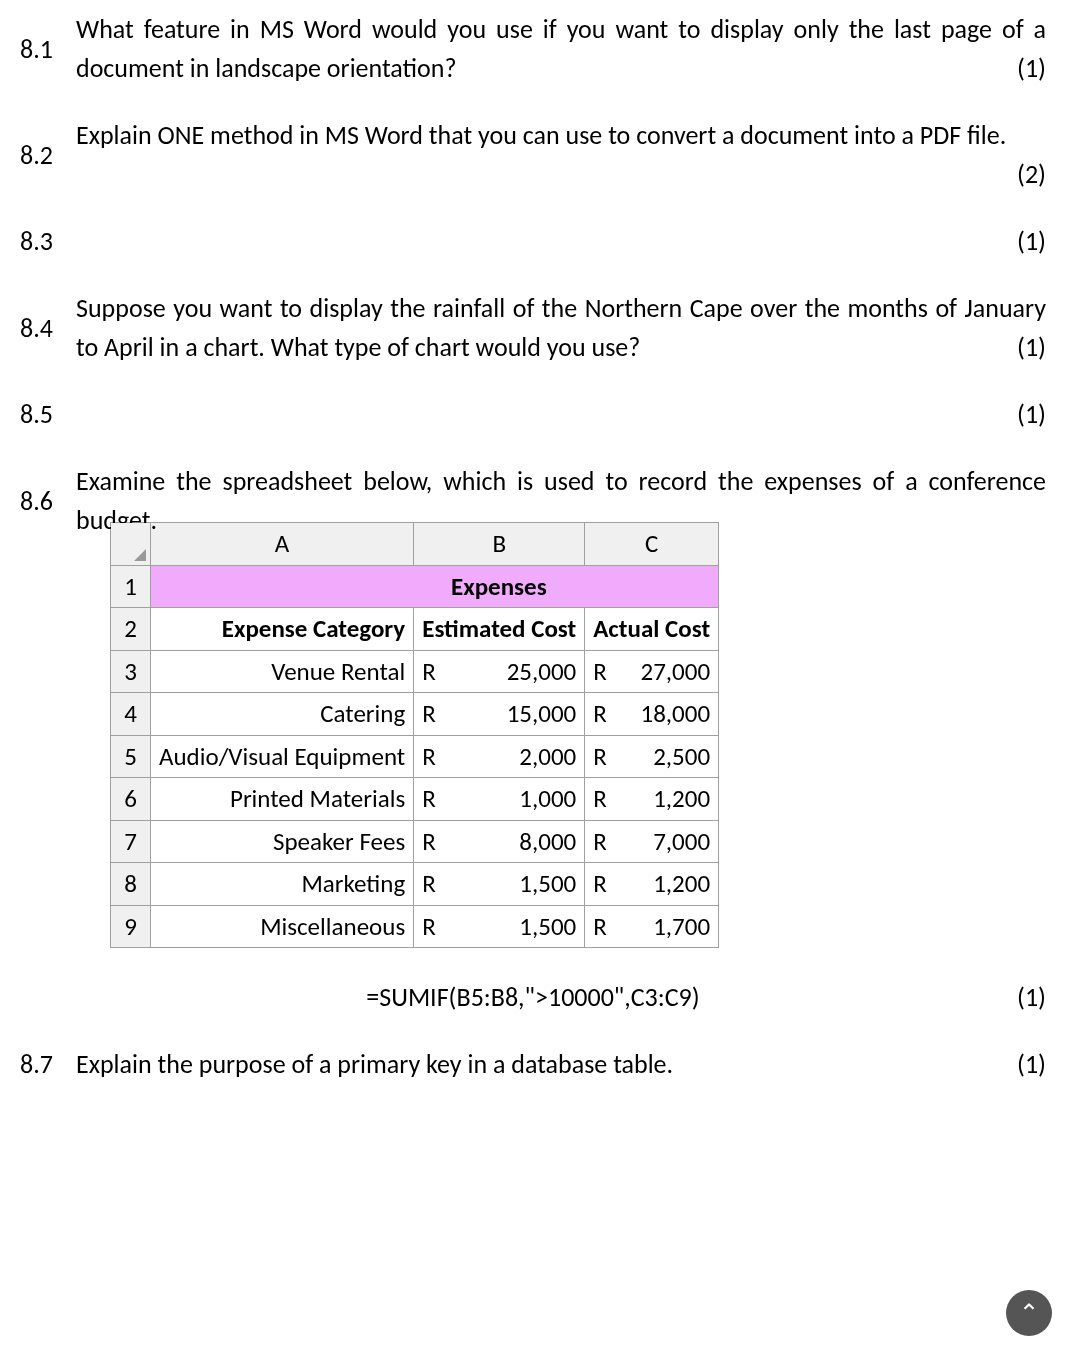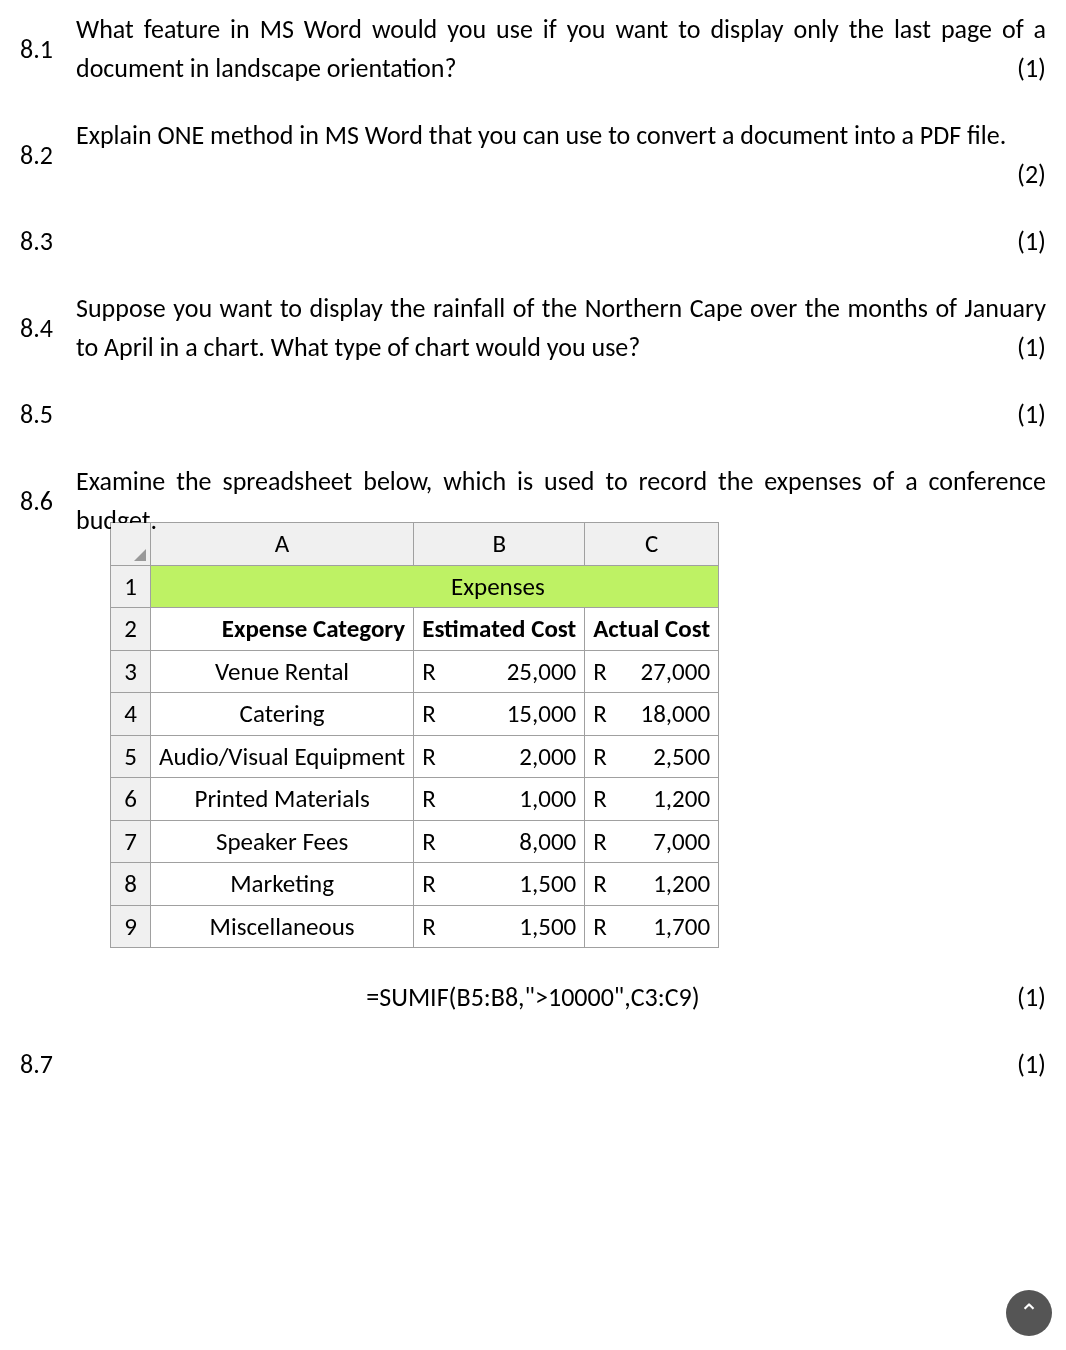--- a/index.html
+++ b/index.html
@@ -63,33 +63,33 @@
       width:0; height:0;
       border-left:12px solid transparent;
       border-bottom:12px solid #999;
     }
     table.sheet td.rowhead {
       background: #f0f0f0;
       text-align: center;
       width: 40px;
     }
     .expenses-row td {
-      background: #bef264;
-      font-weight: normal;
+      background: #f0abfc;
+      font-weight: bold;
     }
     .header-row td {
       font-weight: bold;
       text-align: right;
     }
     .money-cell {
       display: flex;
       justify-content: space-between;
       gap: 10px;
     }
-    .cat-cell { text-align: center; padding-left:6px;}
+    .cat-cell { text-align: right; padding-left:6px;}
     .col-a { width: 300px; }
     .col-b { width: 200px; }
     .col-c { width: 200px; }
     .formula-block {
       text-align: center;
       margin-top: 6px;
       position: relative;
     }
     .formula-marks {
       position: absolute;
@@ -317,20 +317,21 @@
   <div class="formula-block">
     <span>=SUMIF(B5:B8,"&gt;10000",C3:C9)</span>
     <span class="formula-marks">(1)</span>
   </div>
 </div>
 
 <div class="question" style="margin-top:28px;">
   <div class="q-row">
     <div class="q-num">8.7</div>
     <div class="q-body" style="text-align:left;">
+      <span>Explain the purpose of a primary key in a database table.</span>
       <span class="q-marks">(1)</span>
     </div>
   </div>
 </div>
 
 <div class="scroll-btn">
   <span>⌃</span>
 </div>
 
 </body></html>

